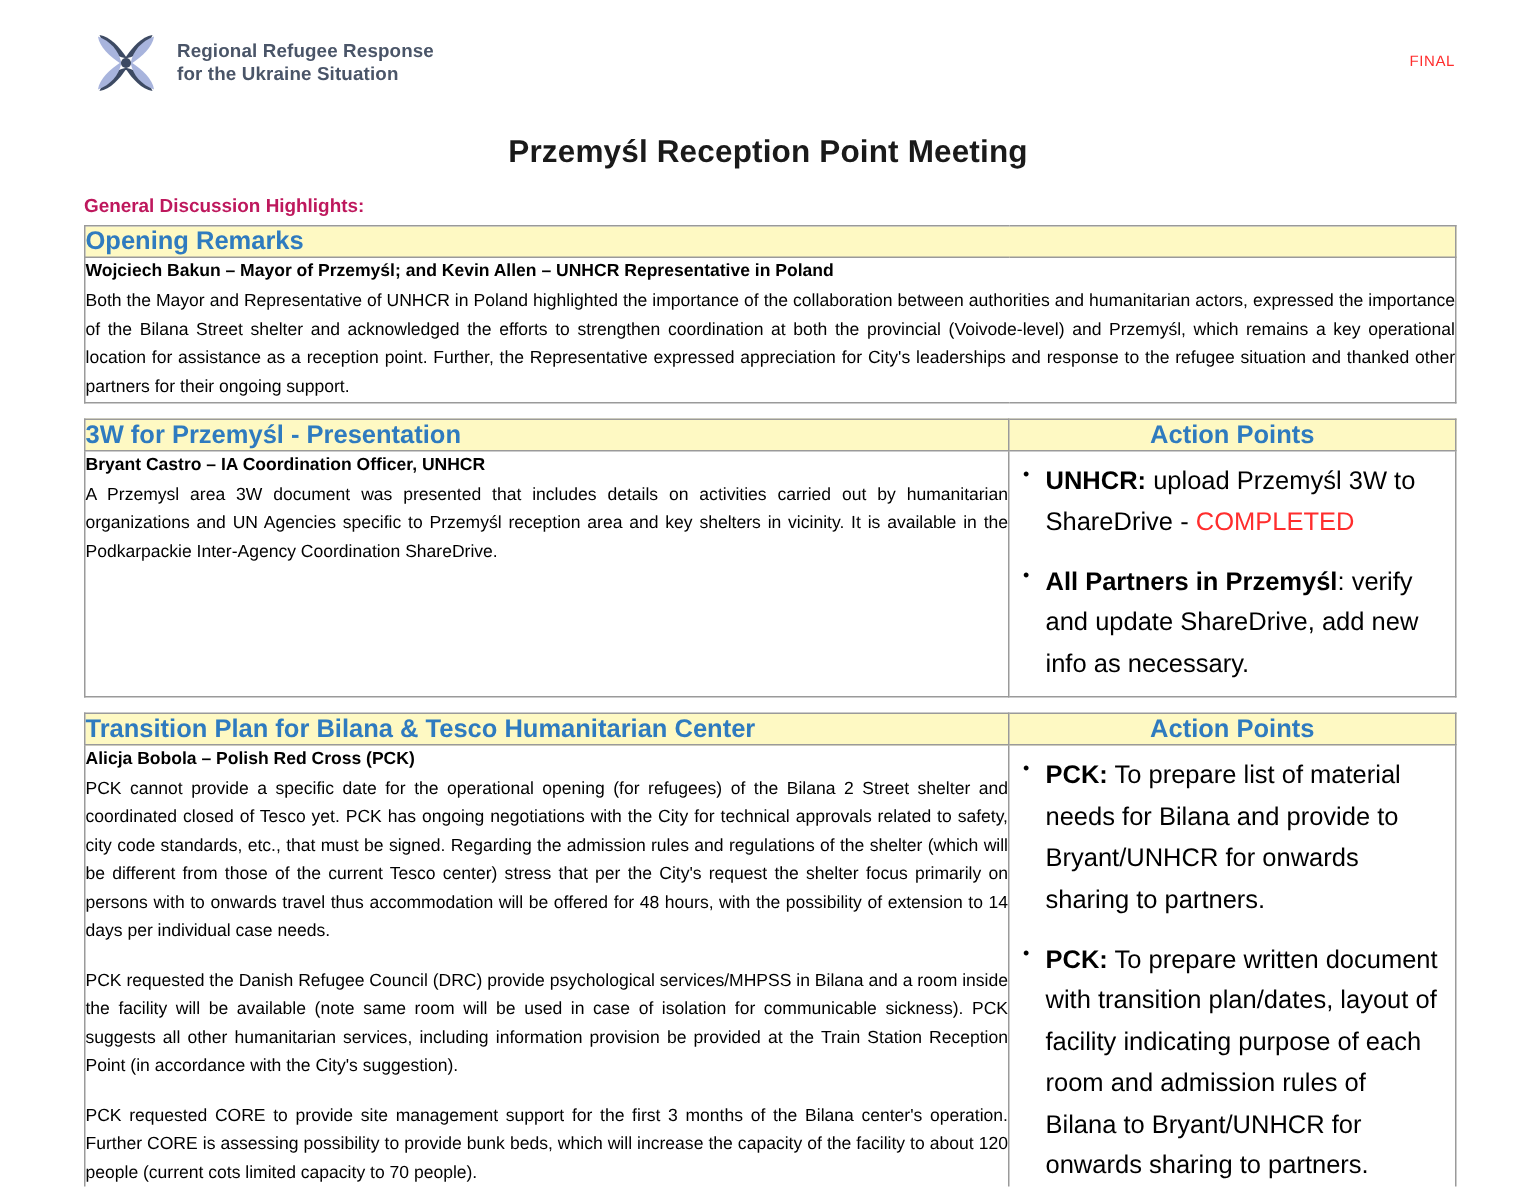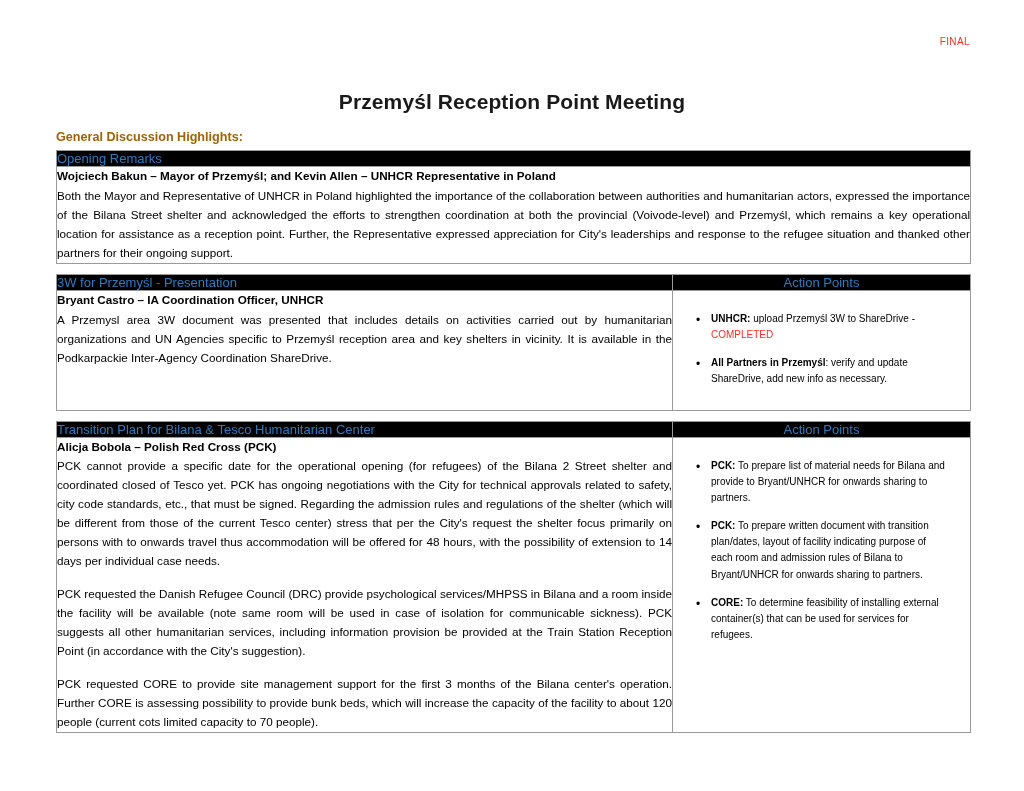--- a/index.html
+++ b/index.html
@@ -79,40 +79,40 @@
     color: #111;
   }
   .meta sup {
     font-size: 8.5px;
     vertical-align: super;
   }
   .section-label {
     margin: 16px 0 6px 56px;
     font-size: 12.6px;
     font-weight: bold;
-    color: #a16207;
+    color: #be185d;
   }
 
   
   .tbl {
     width: 914px;
     margin: 0 0 0 56px;
     border-collapse: collapse;
     table-layout: fixed;
   }
   .tbl td {
     border: 1px solid #9a9a9a;
     vertical-align: top;
     padding: 0;
   }
   .hdr-cell {
-    background: #000000;
+    background: #fef9c3;
     color: #2f7bbf;
-    font-weight: normal;
-    font-size: 13px;
+    font-weight: bold;
+    font-size: 17px;
     padding: 3px 6px 4px 6px;
   }
   .hdr-cell.center { text-align: center; }
   .body-cell {
     padding: 5px 7px 8px 7px;
     font-size: 11.7px;
     line-height: 1.62;
     text-align: justify;
   }
   .body-cell .speaker {
@@ -129,23 +129,23 @@
   }
   .spacer-row td {
     border: none;
     height: 10px;
     padding: 0;
   }
   .col-left  { width: 616px; }
   .col-right { width: 298px; }
 
   .actions {
-    margin: 14px;
+    margin: 0;
     padding: 6px 8px 8px 24px;
-    font-size: 10px;
+    font-size: 17px;
     line-height: 1.62;
     list-style: none;
   }
   .actions li {
     position: relative;
     margin-bottom: 12px;
   }
   .actions li:last-child { margin-bottom: 0; }
   .actions li::before {
     content: "\2022";
@@ -157,20 +157,42 @@
   .actions b { font-weight: bold; }
   .red { color: #ff2d2d; }
 </style>
 </head>
 <body>
 
 <div class="page">
 
   <div class="header">
 
+    <div class="logo-block">
+      <svg class="logo-mark" viewBox="0 0 100 100">
+
+        <path d="M50 42 C42 30 30 16 16 14 C22 30 34 41 50 44 Z" fill="#3d4a63"></path>
+        <path d="M50 42 C58 30 70 16 84 14 C78 30 66 41 50 44 Z" fill="#3d4a63"></path>
+
+        <path d="M50 58 C42 70 30 84 16 86 C22 70 34 59 50 56 Z" fill="#3d4a63"></path>
+        <path d="M50 58 C58 70 70 84 84 86 C78 70 66 59 50 56 Z" fill="#3d4a63"></path>
+
+        <path d="M42 50 C30 42 16 30 14 16 C30 22 41 34 44 50 Z" fill="#a8b4dd"></path>
+        <path d="M42 50 C30 58 16 70 14 84 C30 78 41 66 44 50 Z" fill="#a8b4dd"></path>
+
+        <path d="M58 50 C70 42 84 30 86 16 C70 22 59 34 56 50 Z" fill="#a8b4dd"></path>
+        <path d="M58 50 C70 58 84 70 86 84 C70 78 59 66 56 50 Z" fill="#a8b4dd"></path>
+
+        <circle cx="50" cy="50" r="6.5" fill="#3d4a63"></circle>
+      </svg>
+      <div class="logo-text">
+        <span class="l1">Regional Refugee Response</span>
+        <span class="l2">for the Ukraine Situation</span>
+      </div>
+    </div>
 
     <div class="final-stamp">FINAL</div>
   </div>
 
   <h1 class="doc-title">Przemyśl Reception Point Meeting</h1>
 
 
   <div class="section-label">General Discussion Highlights:</div>
 
   <div>

